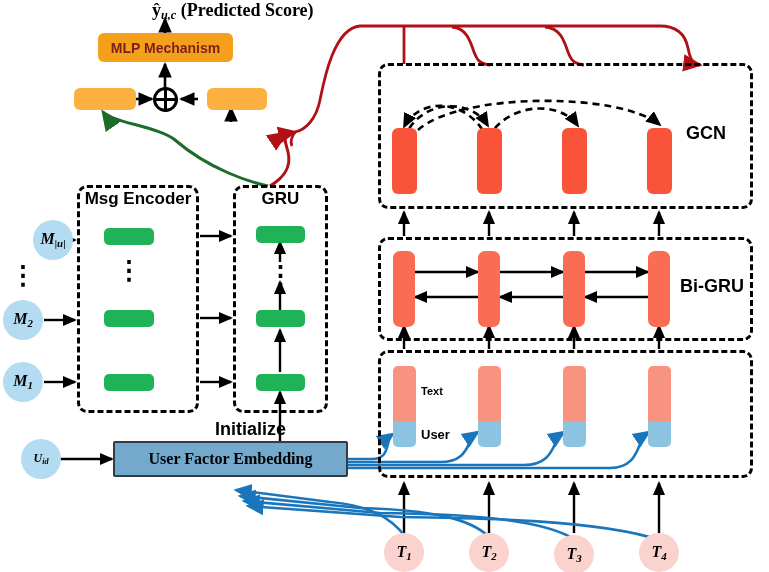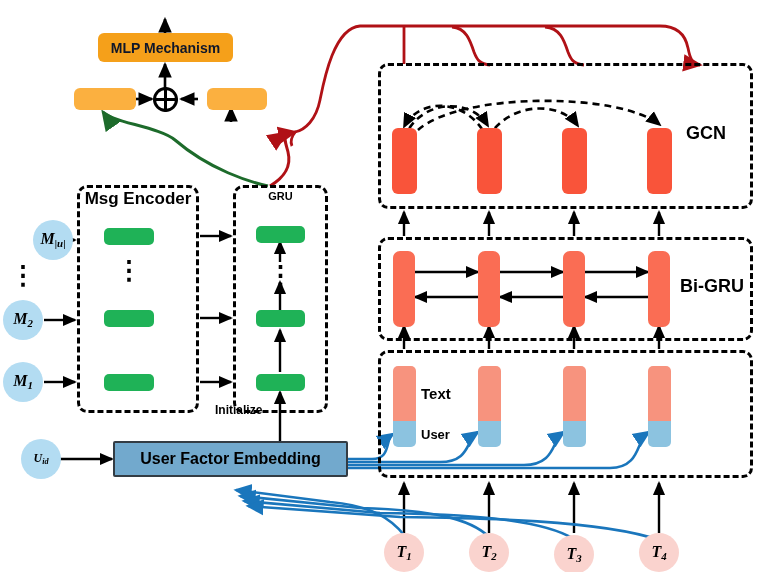--- a/index.html
+++ b/index.html
@@ -55,41 +55,42 @@
   .blk-bigru { background: #fa6d54; border-radius: 7px; }
   .blk-text  { background: #f7937e; border-radius: 5px 5px 0 0; }
   .blk-user  { background: #8cc3e0; border-radius: 0 0 5px 5px; }
   .blk-orange-big {
     background: #f5a01a;
     border-radius: 6px;
     display: flex;
     align-items: center;
     justify-content: center;
     font-weight: bold;
-    color: #0f172a;
+    color: #7f1d1d;
   }
   .blk-orange-small { background: #fbb040; border-radius: 6px; }
   .blk-attention {
     background: #f4452c;
     border-radius: 7px;
     display: flex;
     align-items: center;
     justify-content: center;
     font-weight: bold;
     color: #000;
   }
   .blk-ufe {
     background: #72a9cd;
     border: 2px solid #333c44;
     border-radius: 2px;
     display: flex;
     align-items: center;
     justify-content: center;
     font-weight: bold;
     color: #000;
+    font-family: Liberation Serif, serif;
   }
   
   .circ {
     position: absolute;
     border-radius: 50%;
     display: flex;
     align-items: center;
     justify-content: center;
     font-family: "Liberation Serif", serif;
     font-weight: bold;
@@ -270,20 +271,24 @@
     </g>
 
     <g stroke="#1a76bc" stroke-width="2.6" fill="none">
       <path d="M 404 535 C 392 520 374 506 330 502 L 236 490" marker-end="url(#ah-blue)"></path>
       <path d="M 489 537 C 470 518 430 510 360 508 L 240 496" marker-end="url(#ah-blue)"></path>
       <path d="M 574 539 C 540 518 460 514 380 513 L 244 501" marker-end="url(#ah-blue)"></path>
       <path d="M 659 540 C 600 520 480 518 400 517 L 248 506" marker-end="url(#ah-blue)"></path>
     </g>
   </svg>
 
+  <div class="txt txt-serif" style="left:152px; top:0px; font-size:18px;">
+    <span>ŷ</span><span class="sub">u,c</span>
+    <span style="font-style:normal;">(Predicted Score)</span>
+  </div>
 
   <div class="blk blk-orange-big" style="left:98px; top:33px; width:135px; height:29px; font-size:14px;">
     <span>MLP Mechanism</span>
   </div>
 
   <div class="blk blk-orange-small" style="left:74px; top:88px; width:62px; height:22px;"></div>
   <div class="blk blk-orange-small" style="left:207px; top:88px; width:60px; height:22px;"></div>
 
   <div class="node" style="left:152px; top:86px; width:27px; height:27px;">
     <svg width="27" height="27" viewBox="0 0 27 27">
@@ -296,21 +301,21 @@
 
   <div class="dashbox" style="left:77px; top:185px; width:122px; height:228px;"></div>
   <div class="dash-label" style="left:77px; top:190px; width:122px; font-size:17px;">Msg Encoder</div>
 
   <div class="blk blk-green" style="left:104px; top:228px; width:50px; height:17px;"></div>
   <div class="vdots" style="left:104px; top:263px; width:50px; font-size:26px;">⋮</div>
   <div class="blk blk-green" style="left:104px; top:310px; width:50px; height:17px;"></div>
   <div class="blk blk-green" style="left:104px; top:374px; width:50px; height:17px;"></div>
 
   <div class="dashbox" style="left:233px; top:185px; width:95px; height:228px;"></div>
-  <div class="dash-label" style="left:233px; top:190px; width:95px; font-size:11px;">GRU</div>
+  <div class="dash-label" style="left:233px; top:190px; width:95px; font-size:17px;">GRU</div>
 
   <div class="blk blk-green" style="left:256px; top:226px; width:49px; height:17px;"></div>
   <div class="vdots" style="left:256px; top:268px; width:49px; font-size:26px;">⋮</div>
   <div class="blk blk-green" style="left:256px; top:310px; width:49px; height:17px;"></div>
   <div class="blk blk-green" style="left:256px; top:374px; width:49px; height:17px;"></div>
 
   <div class="circ circ-blue" style="left:3px; top:220px; width:40px; height:40px; font-size:16px;margin-left:30px;">
     <span>
       <span>M</span><span class="sub">|u|</span>
     </span>
@@ -325,21 +330,21 @@
     <span>
       <span>M</span><span class="sub">1</span>
     </span>
   </div>
   <div class="circ circ-blue" style="left:21px; top:439px; width:40px; height:40px; font-size:12px;">
     <span>
       <span>U</span><span class="sub">id</span>
     </span>
   </div>
 
-  <div class="txt txt-bold" style="left:215px; top:403px; font-size:12px;">Initialize</div>
+  <div class="txt txt-bold" style="left:215px; top:419px; font-size:18px;">Initialize</div>
 
   <div class="blk blk-ufe" style="left:113px; top:441px; width:235px; height:36px; font-size:16px;">
     <span>User Factor Embedding</span>
   </div>
 
   <div class="dashbox" style="left:378px; top:63px; width:375px; height:146px;"></div>
   <div class="dash-label" style="left:686px; top:124px; width:64px; font-size:18px; text-align:left;">GCN</div>
 
   <div class="blk blk-gcn" style="left:392px; top:128px; width:25px; height:66px;"></div>
   <div class="blk blk-gcn" style="left:477px; top:128px; width:25px; height:66px;"></div>
@@ -361,21 +366,21 @@
 
   <div class="blk blk-text" style="left:478px; top:366px; width:23px; height:55px;"></div>
   <div class="blk blk-user" style="left:478px; top:421px; width:23px; height:26px;"></div>
 
   <div class="blk blk-text" style="left:563px; top:366px; width:23px; height:55px;"></div>
   <div class="blk blk-user" style="left:563px; top:421px; width:23px; height:26px;"></div>
 
   <div class="blk blk-text" style="left:648px; top:366px; width:23px; height:55px;"></div>
   <div class="blk blk-user" style="left:648px; top:421px; width:23px; height:26px;"></div>
 
-  <div class="txt txt-bold" style="left:421px; top:385px; font-size:15px;">Text</div>
+  <div class="txt txt-bold" style="left:421px; top:385px; font-size:11px;">Text</div>
   <div class="txt txt-bold" style="left:421px; top:427px; font-size:13px;">User</div>
 
   <div class="circ circ-pink" style="left:384px; top:533px; width:40px; height:39px; font-size:16px;">
     <span>
       <span>T</span><span class="sub">1</span>
     </span>
   </div>
   <div class="circ circ-pink" style="left:469px; top:533px; width:40px; height:39px; font-size:16px;">
     <span>
       <span>T</span><span class="sub">2</span>

